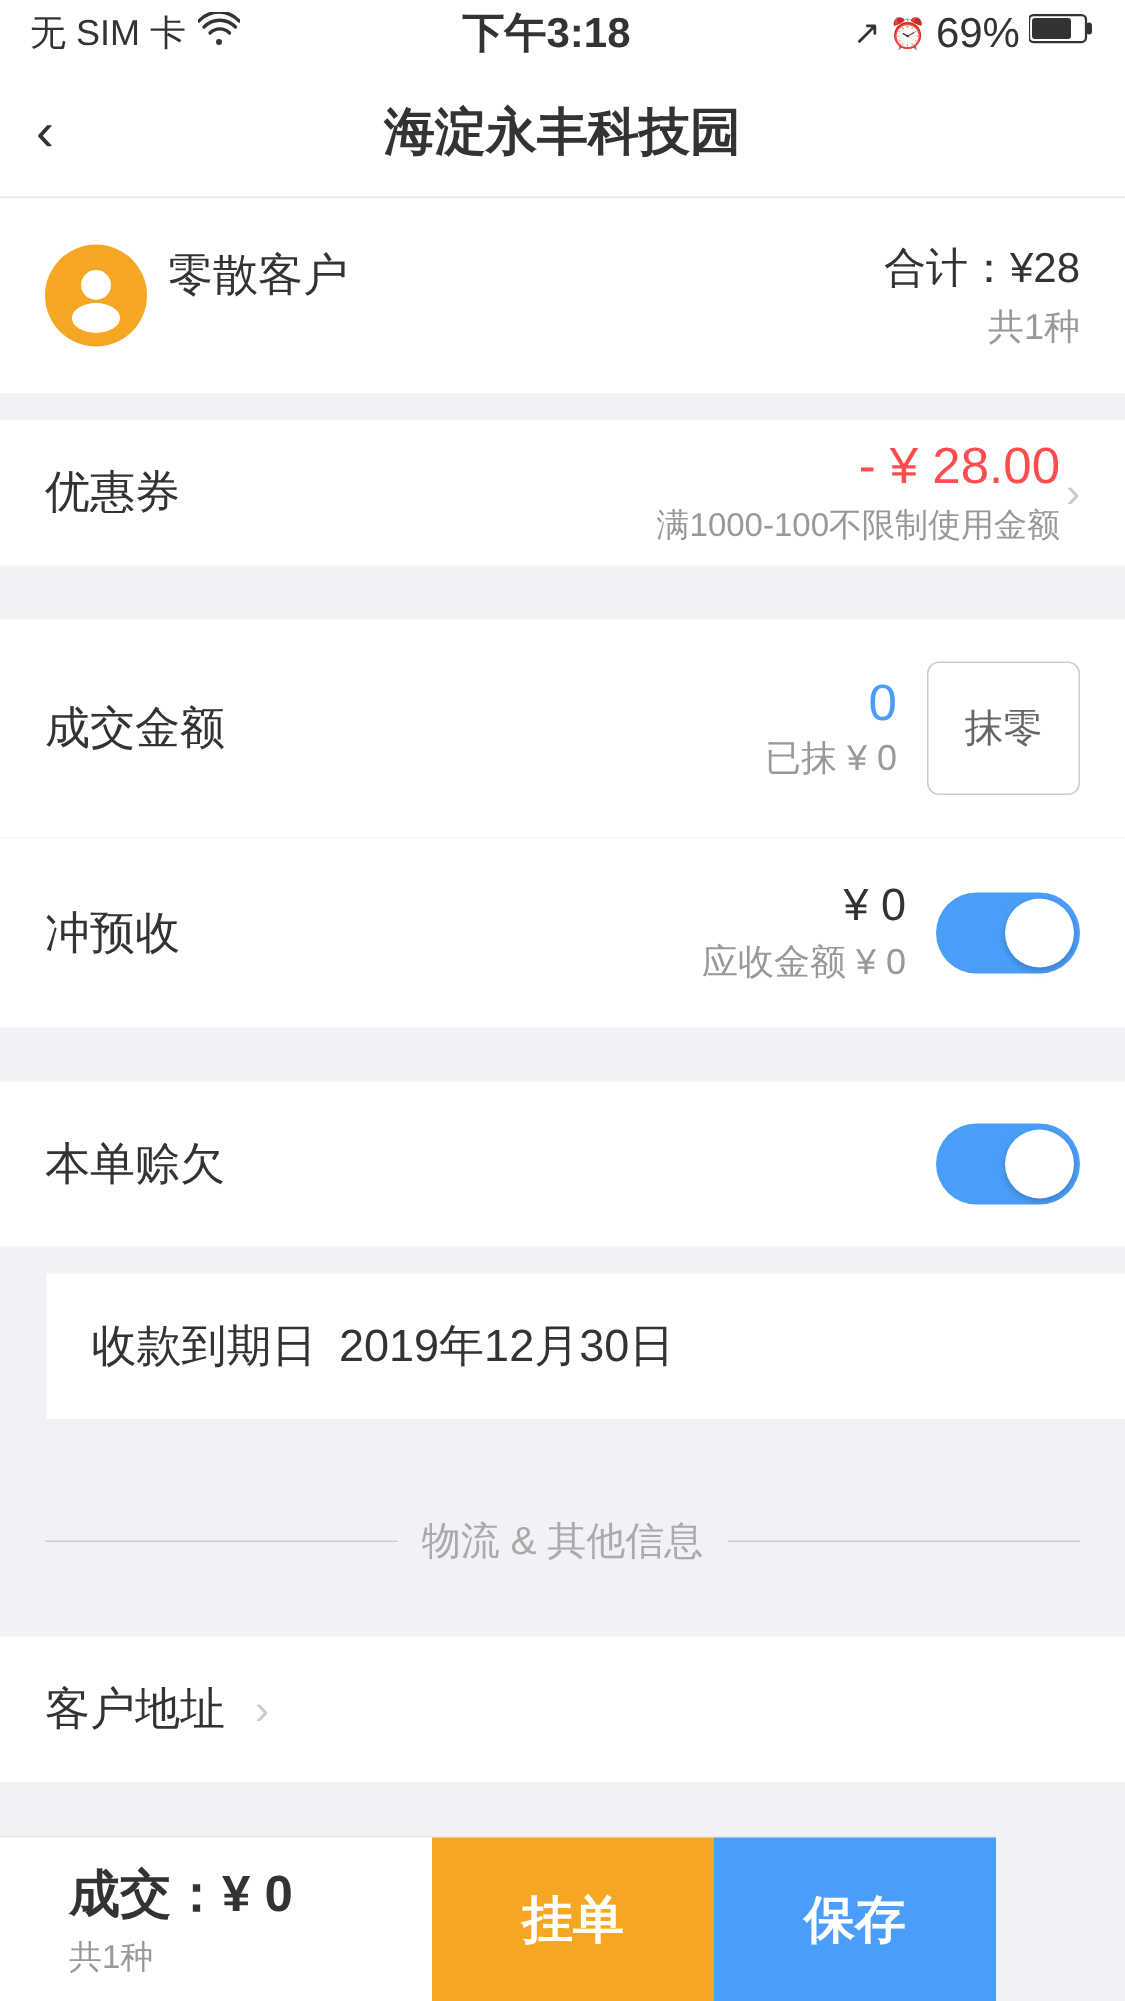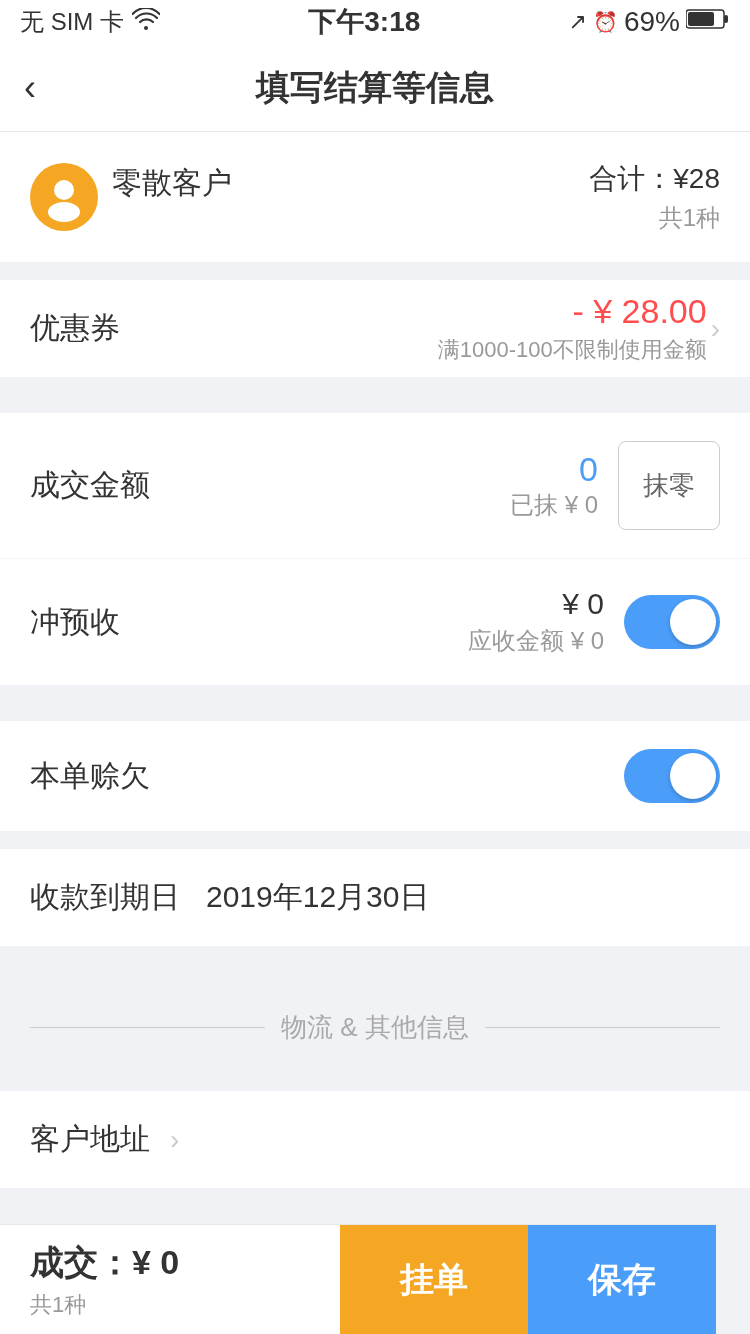--- a/index.html
+++ b/index.html
@@ -158,22 +158,23 @@
       justify-content: space-between;
       margin-bottom: 18px;
     }
 
     
     .due-row {
       background: #fff;
       padding: 28px 30px;
       display: flex;
       align-items: flex-start;
-      gap: 26px;
-      margin-bottom: 18px;
+      gap: 15px;
+      margin-bottom: 18px;
+      margin-left: 31px;
     }
     .due-label { font-size: 30px; color: #333; }
     .due-date { font-size: 30px; color: #333; }
 
     
     .logistics-section {
       background: #f0f2f5;
       padding: 28px 30px;
       display: flex;
       align-items: center;
@@ -207,26 +208,27 @@
     .address-chevron { color: #ccc; font-size: 28px; }
 
     
     .bottom-spacer { height: 120px; }
 
     
     .bottom-bar {
       position: fixed;
       bottom: 0;
       left: 0;
-      width: 716px;
+      width: 664px;
       height: 110px;
       background: #fff;
       display: flex;
       align-items: center;
       border-top: 1px solid #e8e8e8;
+      padding-left: 16px;
     }
     .bottom-summary {
       flex: 1;
       padding: 0 30px;
       display: flex;
       flex-direction: column;
     }
     .bottom-deal { font-size: 26px; color: #333; }
     .bottom-deal span { font-size: 34px; font-weight: 600; }
     .bottom-count { font-size: 22px; color: #999; margin-top: 4px; }
@@ -286,21 +288,21 @@
         <rect x="0" y="2" width="38" height="18" rx="3" ry="3" fill="none" stroke="#333" stroke-width="1.5"></rect>
         <rect x="38" y="7" width="4" height="8" rx="2" fill="#333"></rect>
         <rect x="2" y="4" width="26" height="14" rx="2" fill="#333"></rect>
       </svg>
     </span>
   </div>
 </div>
 
 <div class="nav-bar">
   <span class="nav-back">‹</span>
-  <span class="nav-title">填写结算等信息</span>
+  <span class="nav-title">海淀永丰科技园</span>
 </div>
 
 <div class="customer-row">
   <div class="customer-left">
     <div class="avatar">
       <svg viewBox="0 0 50 50" fill="white">
         <circle cx="25" cy="18" r="10"></circle>
         <ellipse cx="25" cy="40" rx="16" ry="10"></ellipse>
       </svg>
     </div>

